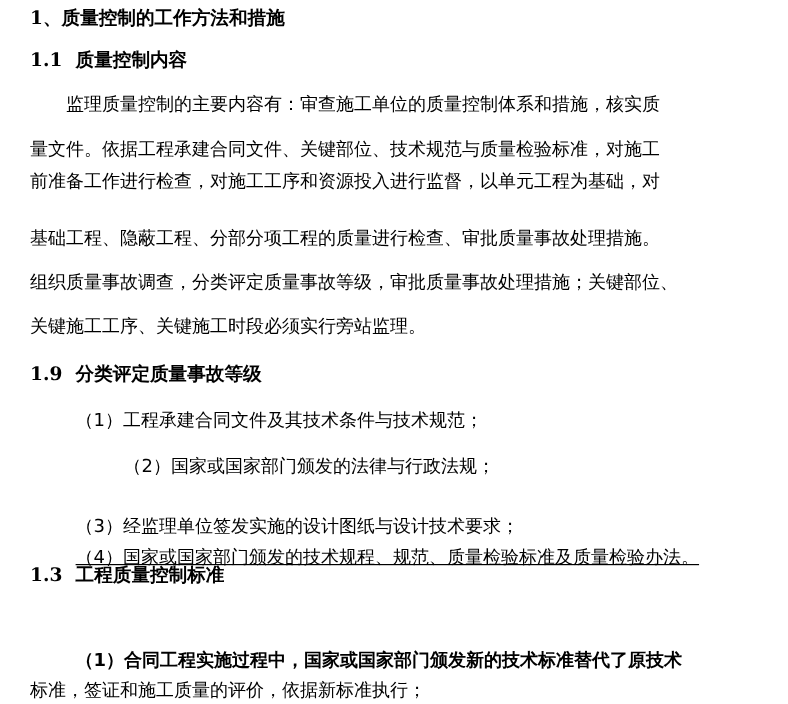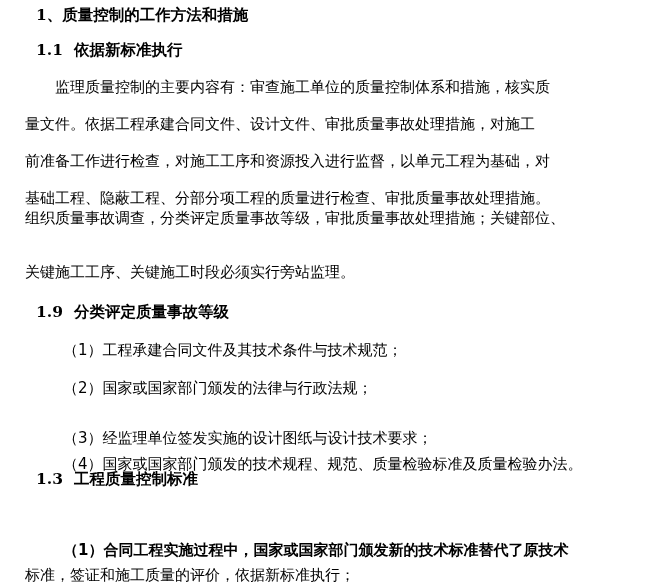--- a/index.html
+++ b/index.html
@@ -2,50 +2,50 @@
 <html><head>
   <meta charset="utf-8">
   <style>
     html, body { margin: 0; padding: 0; background: #ffffff; }
     body {
       width: 657px; height: 587px; overflow: hidden; position: relative;
       font-family: "DejaVu Sans", sans-serif; color: #000;
     }
     .page { position: absolute; left: 25px; top: 0; width: 620px; }
     .line { position: absolute; left: 0; white-space: nowrap; font-size: 15px; line-height: 20px; }
-    .h { font-weight: bold; font-family: "DejaVu Serif", serif; font-size: 15.5px; margin-left: 11px; }
+    .h { font-weight: bold; font-family: "DejaVu Serif", serif; font-size: 15.5px; }
     .num { display: inline-block; width: 38px; }
     .indent2 { left: 30px; text-align: right; }
     .item { left: 38px; }
   </style>
 </head>
 <body>
 
 <div class="page">
   <div class="line h" style="top:5px;">1、质量控制的工作方法和措施</div>
 
   <div class="line h" style="top:40px;">
-    <span class="num">1.1</span><span>依据新标准执行</span>
+    <span class="num">1.1</span><span>质量控制内容</span>
   </div>
 
   <div class="line indent2" style="top:77px;">监理质量控制的主要内容有：审查施工单位的质量控制体系和措施，核实质</div>
-  <div class="line" style="top:114px;">量文件。依据工程承建合同文件、设计文件、审批质量事故处理措施，对施工</div>
-  <div class="line" style="top:151px;text-align:right;">前准备工作进行检查，对施工工序和资源投入进行监督，以单元工程为基础，对</div>
+  <div class="line" style="top:114px;">量文件。依据工程承建合同文件、关键部位、技术规范与质量检验标准，对施工</div>
+  <div class="line" style="top:141px;text-align:right;">前准备工作进行检查，对施工工序和资源投入进行监督，以单元工程为基础，对</div>
   <div class="line" style="top:188px;">基础工程、隐蔽工程、分部分项工程的质量进行检查、审批质量事故处理措施。</div>
-  <div class="line" style="top:208px;">组织质量事故调查，分类评定质量事故等级，审批质量事故处理措施；关键部位、</div>
+  <div class="line" style="top:225px;">组织质量事故调查，分类评定质量事故等级，审批质量事故处理措施；关键部位、</div>
   <div class="line" style="top:262px;">关键施工工序、关键施工时段必须实行旁站监理。</div>
 
   <div class="line h" style="top:302px;">
     <span class="num">1.9</span><span>分类评定质量事故等级</span>
   </div>
 
   <div class="line item" style="top:340px;">（1）工程承建合同文件及其技术条件与技术规范；</div>
-  <div class="line item" style="top:378px;">（2）国家或国家部门颁发的法律与行政法规；</div>
+  <div class="line item" style="top:378px;margin-left:40px;">（2）国家或国家部门颁发的法律与行政法规；</div>
   <div class="line item" style="top:428px;">（3）经监理单位签发实施的设计图纸与设计技术要求；</div>
-  <div class="line item" style="top:454px;">（4）国家或国家部门颁发的技术规程、规范、质量检验标准及质量检验办法。</div>
+  <div class="line item" style="top:454px;text-decoration:underline;">（4）国家或国家部门颁发的技术规程、规范、质量检验标准及质量检验办法。</div>
 
   <div class="line h" style="top:469px;">
     <span class="num">1.3</span><span>工程质量控制标准</span>
   </div>
 
   <div class="line item" style="top:540px;font-weight:bold;">（1）合同工程实施过程中，国家或国家部门颁发新的技术标准替代了原技术</div>
   <div class="line" style="top:565px;">标准，签证和施工质量的评价，依据新标准执行；</div>
 </div>
 
 </body></html>

